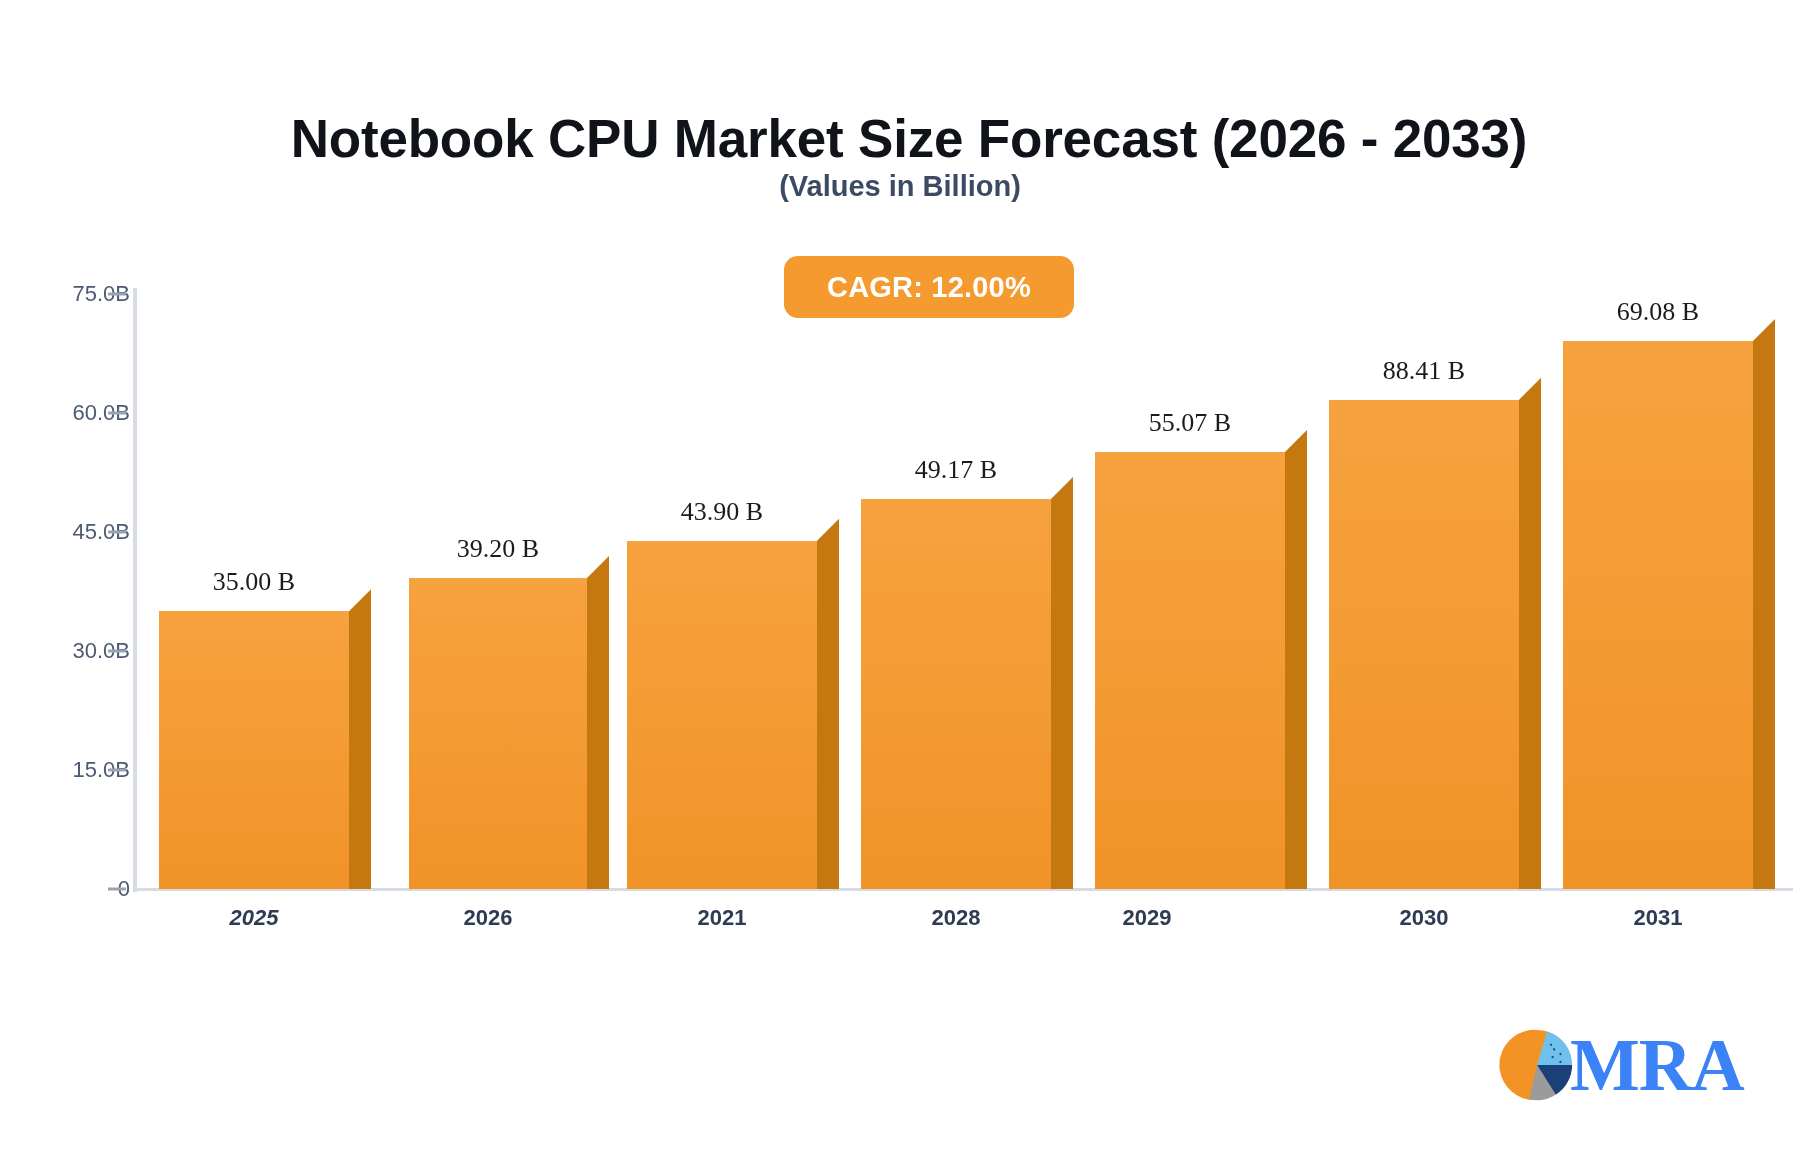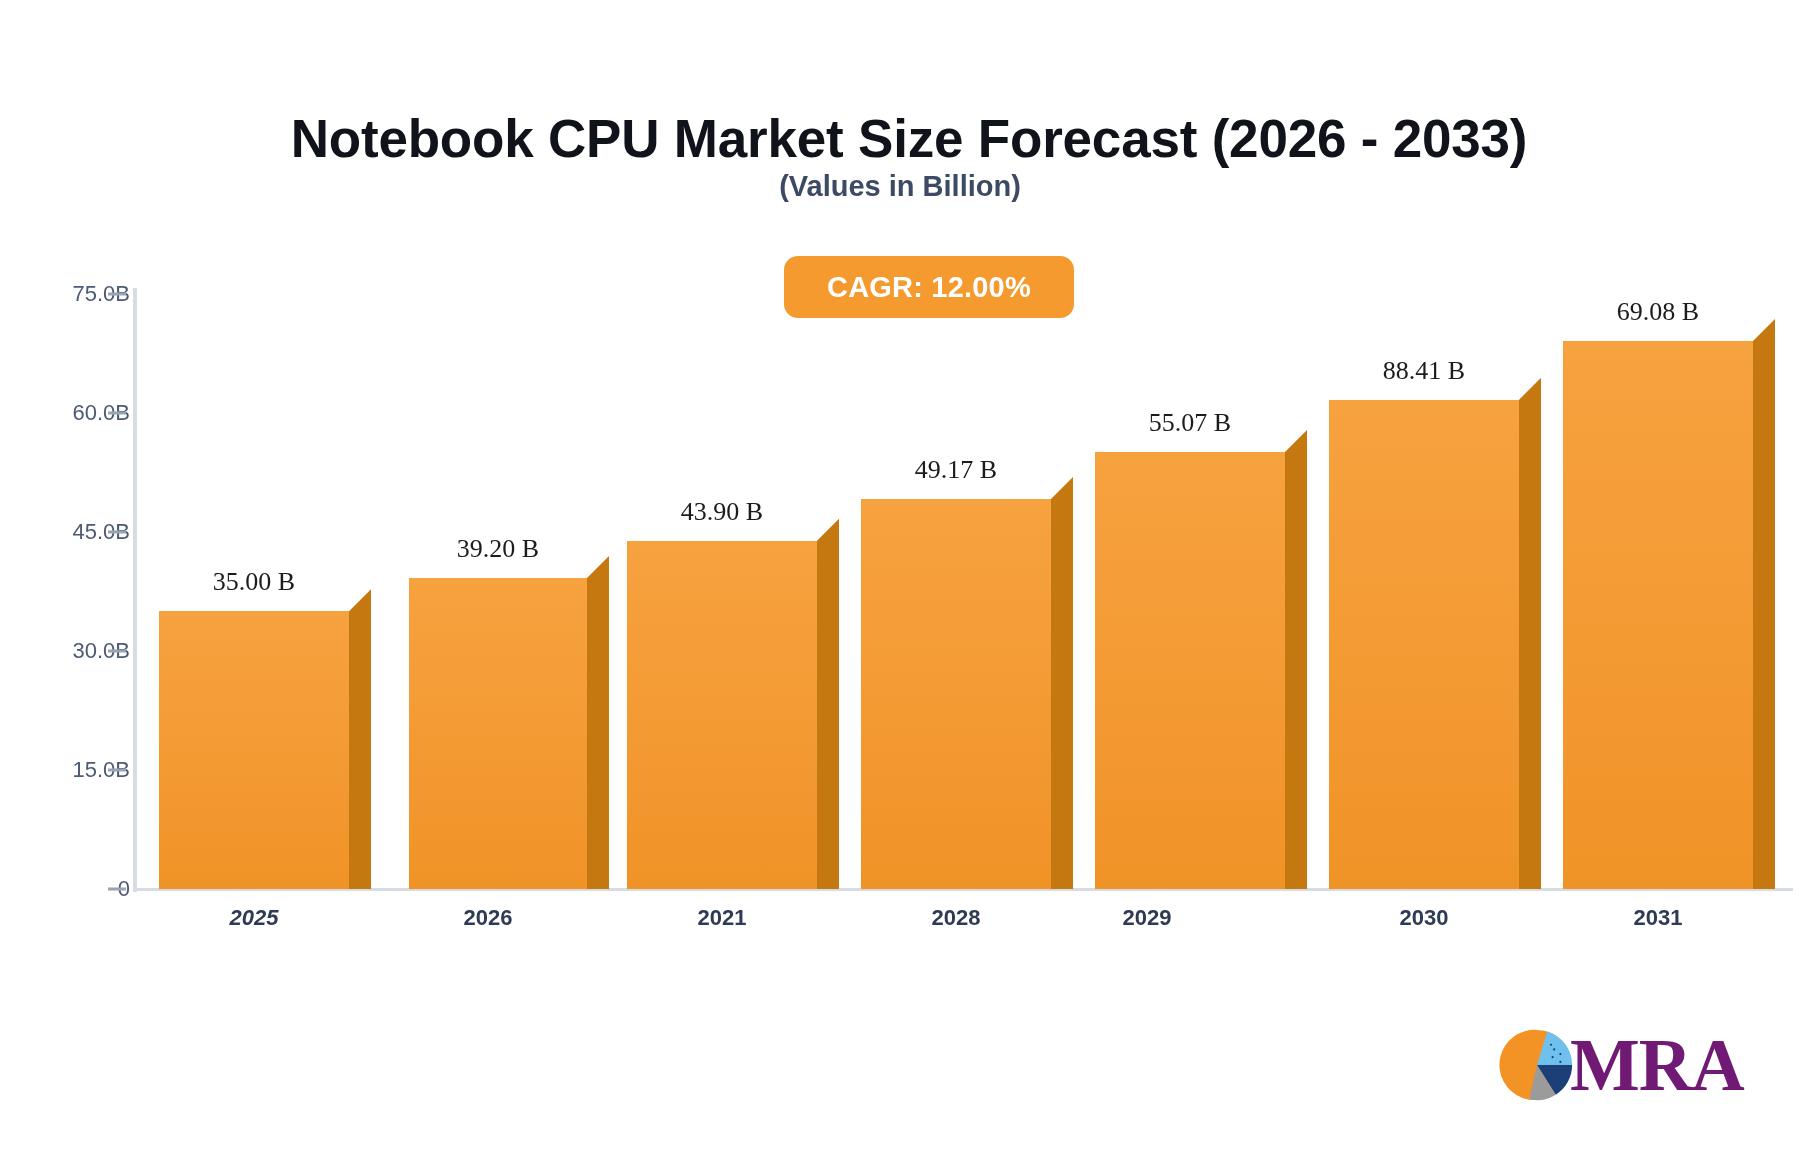--- a/index.html
+++ b/index.html
@@ -86,21 +86,21 @@
   .bar-value {
     position: absolute; left: 50%; transform: translateX(-50%);
     font-size: 26px; color: #1c1c1c; white-space: nowrap;
   }
 
   
   .logo { position: absolute; left: 1498px; top: 1026px; display: flex; align-items: center; }
   .logo-mark { width: 78px; height: 78px; }
   .logo-text {
     font-family: "Liberation Serif", serif;
-    font-size: 74px; font-weight: bold; color: #701a75;
+    font-size: 74px; font-weight: bold; color: #3b82f6;
     line-height: 1; margin-left: -6px; letter-spacing: -1px;
   }
 </style>
 </head>
 <body>
 
 <div class="page">
 
   <div class="title">Notebook CPU Market Size Forecast (2026 - 2033)</div>
   <div class="subtitle">(Values in Billion)</div>

